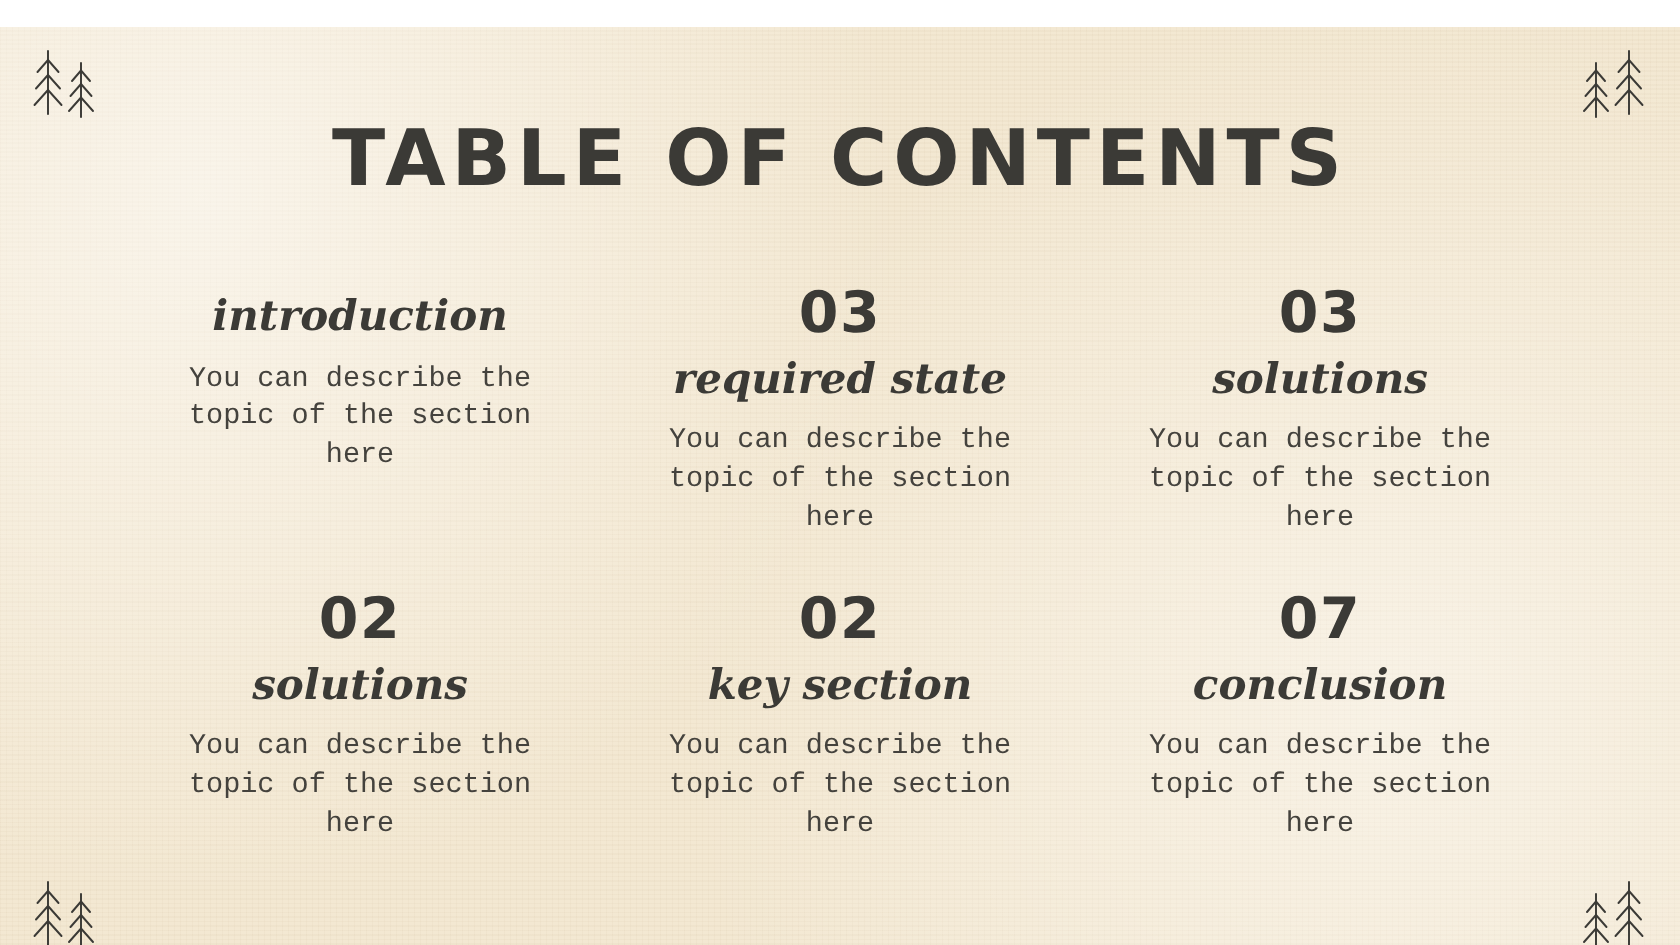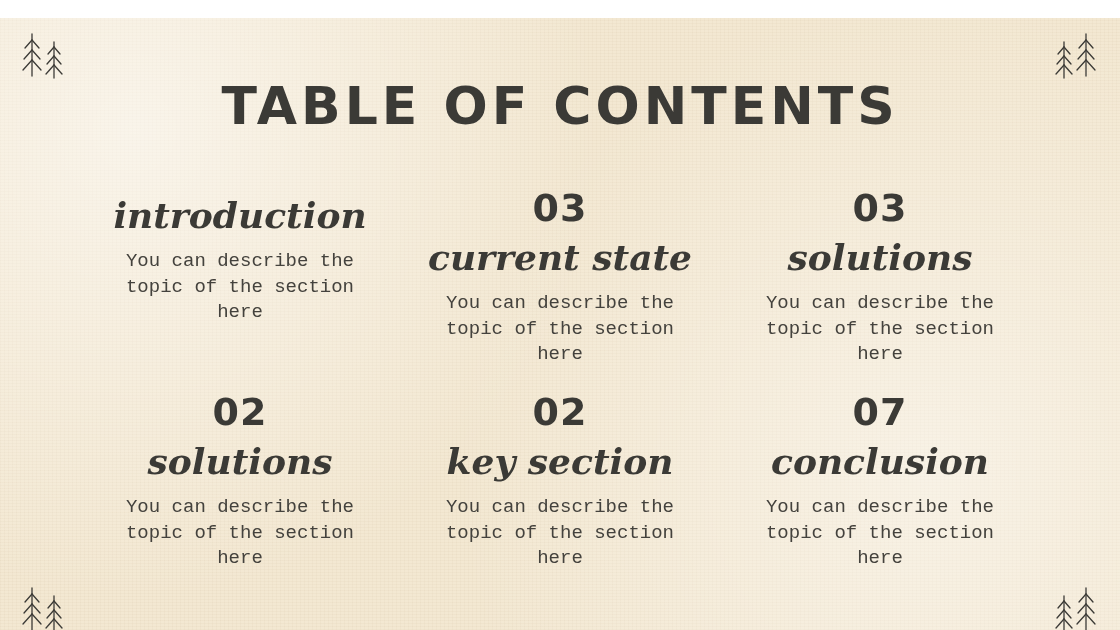--- a/index.html
+++ b/index.html
@@ -76,21 +76,21 @@
     font-size: 38px;
     color: #3b3a36;
     line-height: 1.1;
     letter-spacing: 1px;
   }
 
   .toc-heading {
     font-family: "DejaVu Serif", serif;
     font-style: italic;
     font-weight: bold;
-    font-size: 36px;
+    font-size: 28px;
     color: #3b3a36;
     margin-top: 6px;
     line-height: 1.2;
   }
 
   .toc-desc {
     font-family: Liberation Mono, monospace;
     font-size: 19px;
     color: #44423d;
     margin-top: 12px;
@@ -185,21 +185,21 @@
 
   <div class="contents-grid">
 
     <div class="toc-item">
       <div class="toc-heading">introduction</div>
       <div class="toc-desc">You can describe the topic of the section here</div>
     </div>
 
     <div class="toc-item">
       <div class="toc-number">03</div>
-      <div class="toc-heading">current state</div>
+      <div class="toc-heading">required state</div>
       <div class="toc-desc">You can describe the topic of the section here</div>
     </div>
 
     <div class="toc-item">
       <div class="toc-number">03</div>
       <div class="toc-heading">solutions</div>
       <div class="toc-desc">You can describe the topic of the section here</div>
     </div>
 
     <div class="toc-item">

